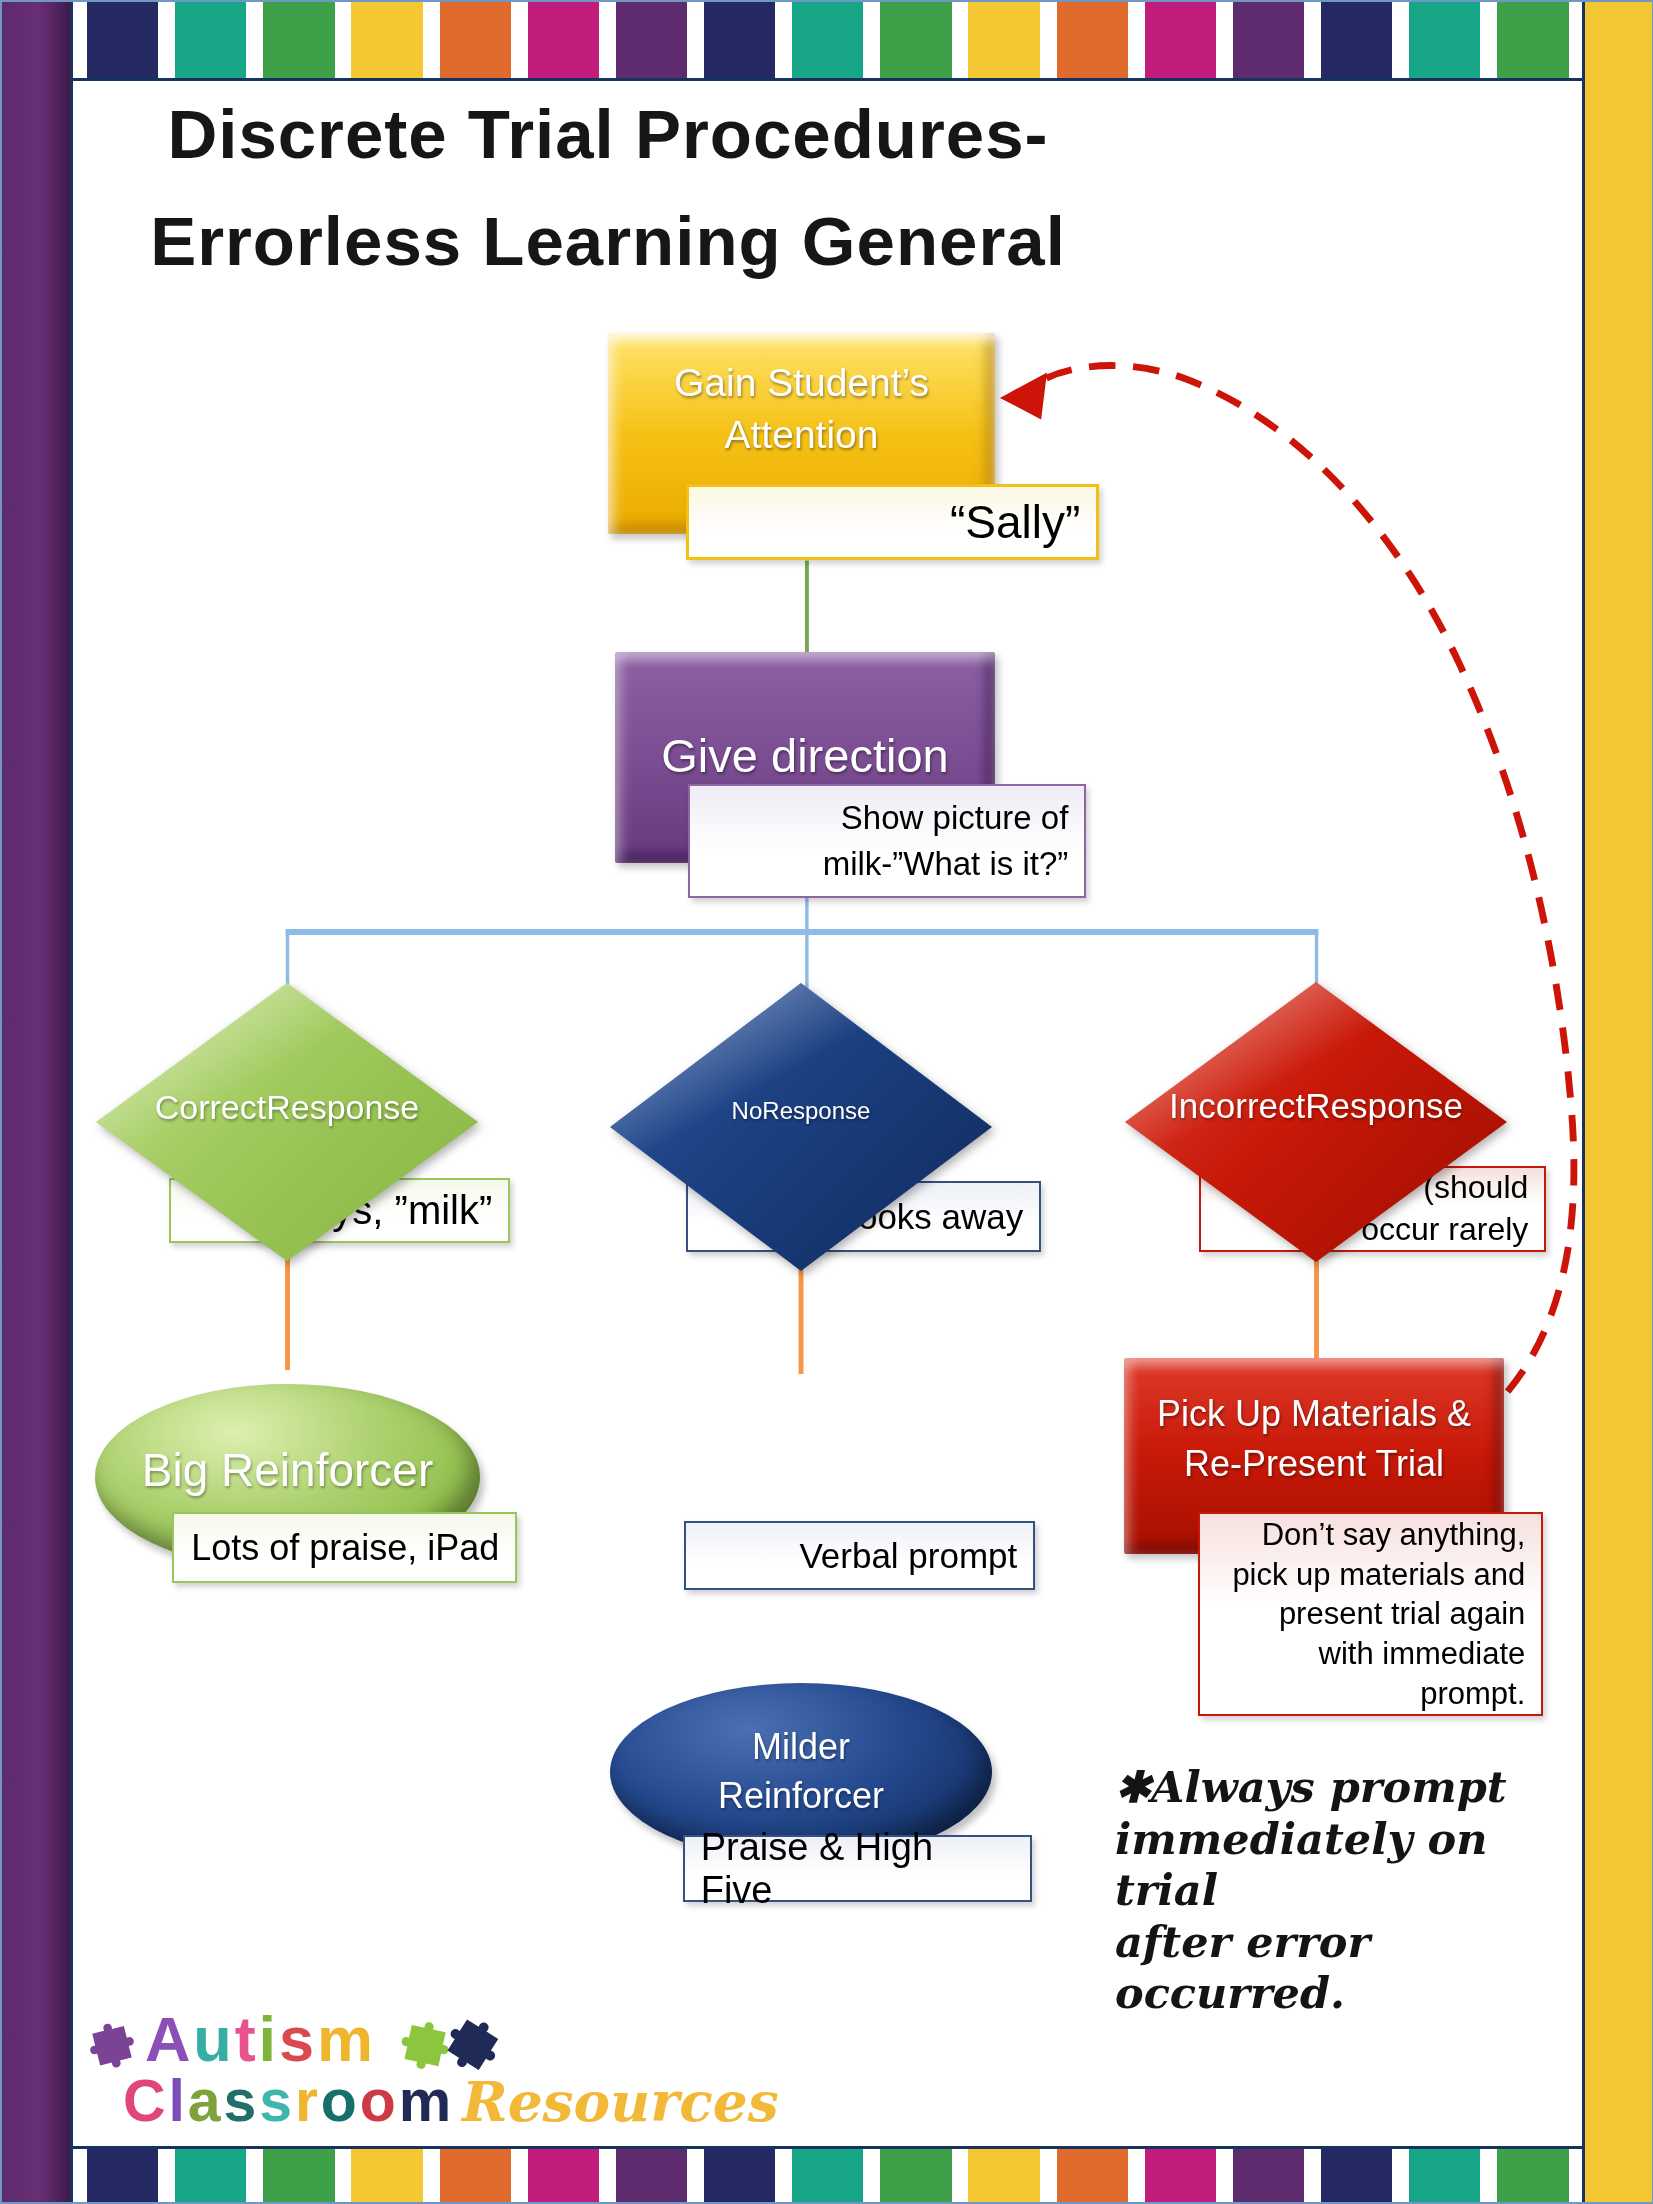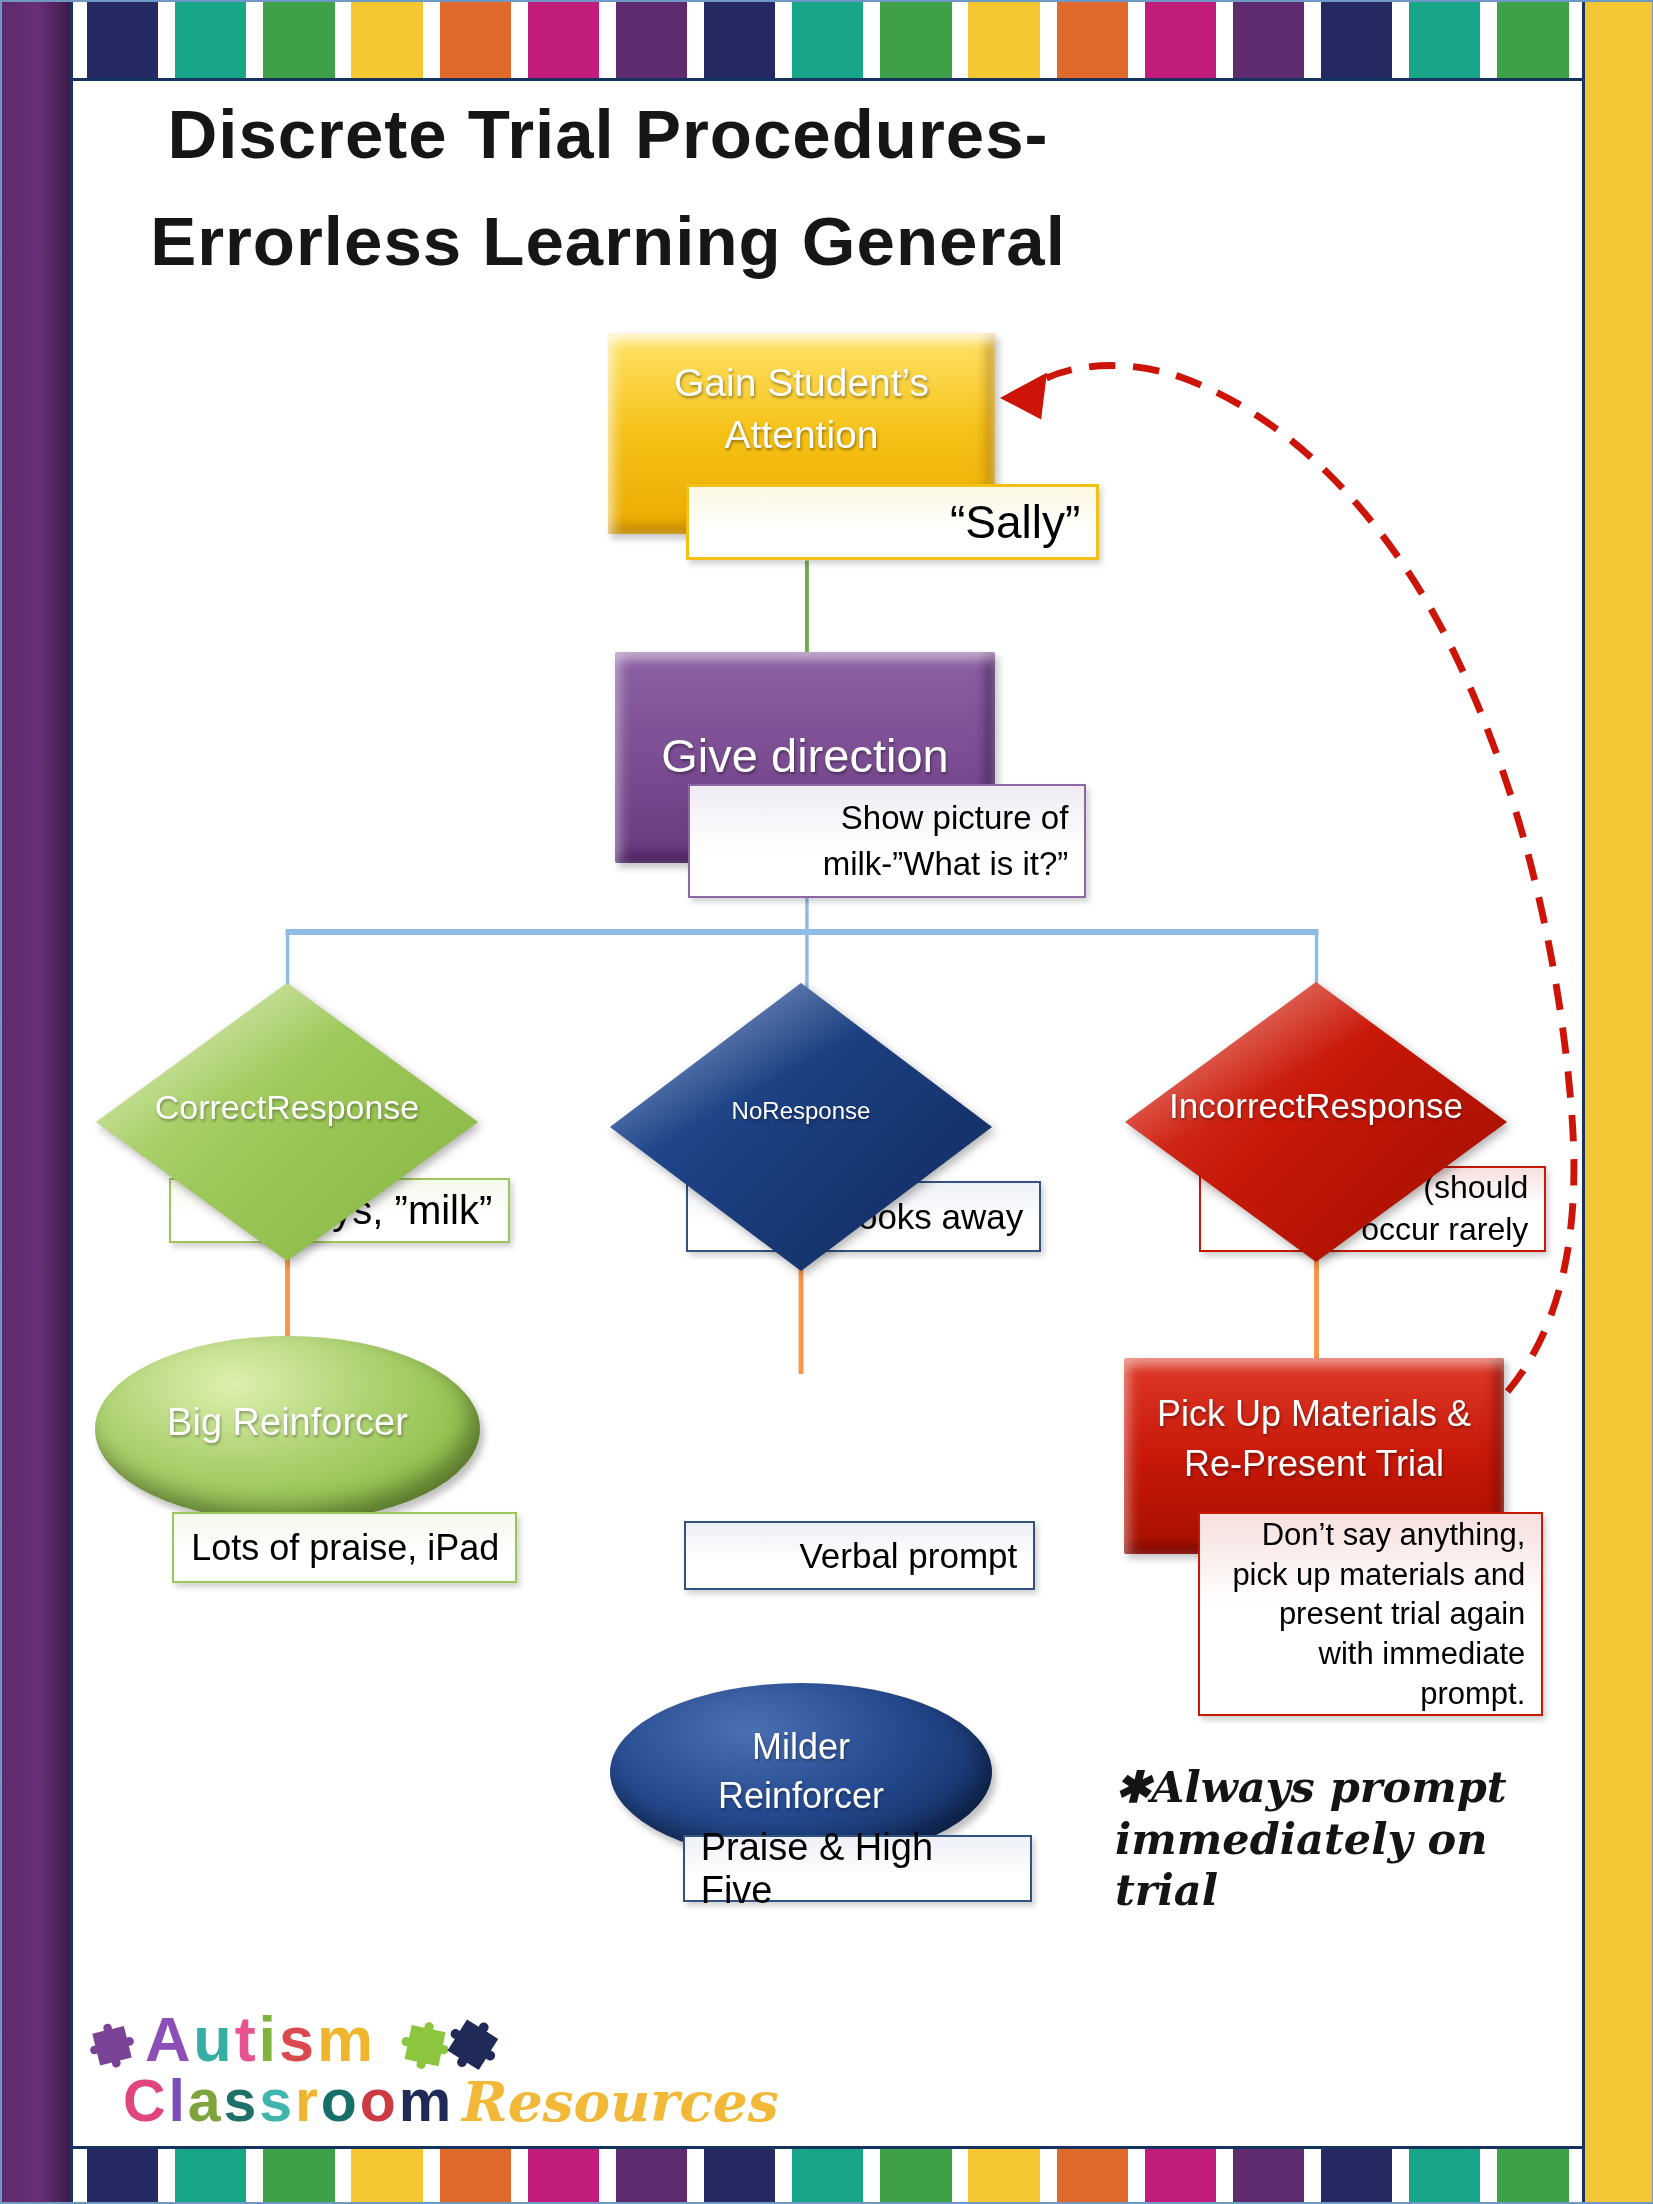--- a/index.html
+++ b/index.html
@@ -145,21 +145,21 @@
   <div class="diamond" style="left:96px;top:983px;width:382px;height:278px;">
     <div class="fill fill-green"></div>
     <div class="dlabel" style="font-size:34px;line-height:1.4;padding-bottom:29px;">
       <div>Correct</div>
       <div>Response</div>
     </div>
   </div>
   <div class="callout co-green" style="left:169px;top:1178px;width:341px;height:65px;font-size:40px;">
     <div>Says, ”milk”</div>
   </div>
-  <div class="ellipse ellipse-green" style="left:95px;top:1336px;width:385px;height:186px;font-size:38px;">
+  <div class="ellipse ellipse-green" style="left:95px;top:1384px;width:385px;height:186px;font-size:46px;">
     <div style="padding-bottom:13.7px;">Big Reinforcer</div>
   </div>
   <div class="callout co-green" style="left:172px;top:1512px;width:345px;height:71px;font-size:36px;">
     <div>Lots of praise, iPad</div>
   </div>
 
   <div class="diamond" style="left:610px;top:983px;width:382px;height:288px;">
     <div class="fill fill-navy"></div>
     <div class="dlabel" style="font-size:24px;line-height:1.4;padding-bottom:33px;">
       <div>No</div>
@@ -201,20 +201,21 @@
     <div>Don’t say anything,</div>
     <div>pick up materials and</div>
     <div>present trial again</div>
     <div>with immediate</div>
     <div>prompt.</div>
   </div>
 
   <div class="note">
     <div>✱Always prompt</div>
     <div>immediately on trial</div>
+    <div>after error occurred.</div>
   </div>
 
   <div class="logo-line1">
     <svg class="puzzle" width="55" height="61" viewBox="0 0 54 60" style="transform: rotate(-14deg); color: rgb(123, 67, 150);">
       <path d="M10 20 h12 c-2 -8 10 -8 8 0 h12 v12 c8 -2 8 10 0 8 v12 h-12 c2 8 -10 8 -8 0 h-12 v-12 c-8 2 -8 -10 0 -8 z" fill="currentColor"></path>
     </svg>
     <span class="logo-word"><span style="color: rgb(139, 79, 182);">A</span><span style="color: rgb(53, 174, 164);">u</span><span style="color: rgb(232, 83, 143);">t</span><span style="color: rgb(127, 180, 60);">i</span><span style="color: rgb(217, 74, 78);">s</span><span style="color: rgb(240, 181, 46);">m</span></span>
     <svg class="puzzle" width="61" height="65" viewBox="0 0 54 60" style="transform: rotate(12deg); margin-left: 15.7px; color: rgb(140, 198, 62);">
       <path d="M10 20 h12 c-2 -8 10 -8 8 0 h12 v12 c8 -2 8 10 0 8 v12 h-12 c2 8 -10 8 -8 0 h-12 v-12 c-8 2 -8 -10 0 -8 z" fill="currentColor"></path>
     </svg>

